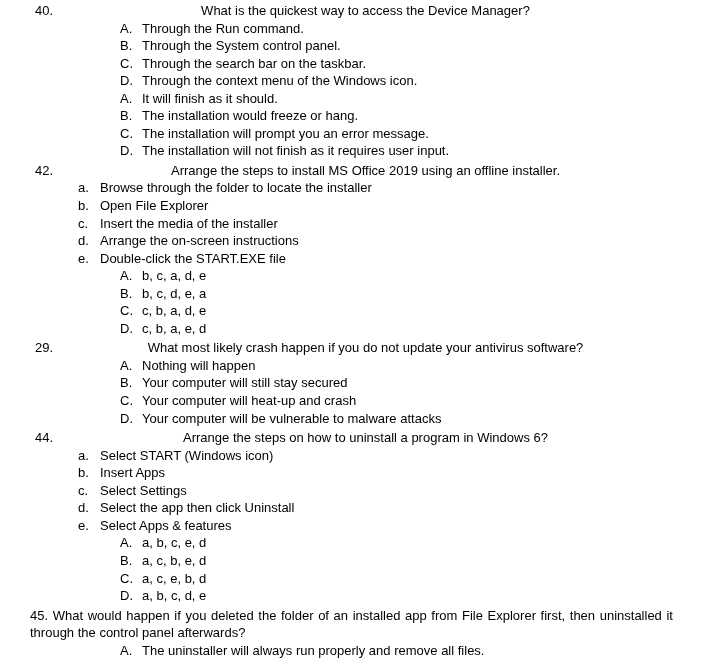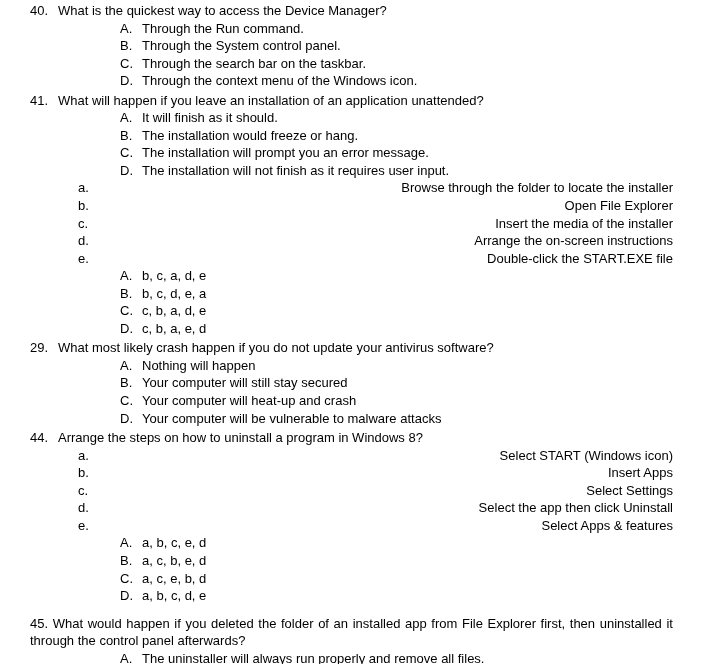--- a/index.html
+++ b/index.html
@@ -12,20 +12,21 @@
     color: #000;
     width: 703px;
   }
   .page {
     padding: 0 30px 10px 30px;
   }
   .q-row {
     display: flex;
     align-items: flex-start;
     margin-top: 2px;
+    text-align: center;
   }
   .q-num {
     min-width: 28px;
   }
   .q-text {
     flex: 1;
   }
   .opt-row {
     display: flex;
     align-items: flex-start;
@@ -40,30 +41,29 @@
   .sub-row {
     display: flex;
     align-items: flex-start;
     margin-left: 48px;
   }
   .sub-label {
     min-width: 22px;
   }
   .sub-text {
     flex: 1;
-    text-align: right;
   }
   .justify {
     text-align: justify;
   }
   .q-block {
     margin-bottom: 0px;
   }
   .q45-prompt {
-    margin-top: 10px;
+    margin-top: 2px;
   }
 </style>
 </head>
 <body>
 
 <div class="page">
 
   <div class="q-block">
     <div class="q-row">
       <span class="q-num">40.</span>
@@ -81,43 +81,43 @@
         <span class="opt-label">C.</span>
         <span class="opt-text">Through the search bar on the taskbar.</span>
       </div>
     <div class="opt-row">
         <span class="opt-label">D.</span>
         <span class="opt-text">Through the context menu of the Windows icon.</span>
       </div>
   </div>
 
   <div class="q-block">
-    <div class="q-row">
-      <span class="q-num">41.</span>
-      <span class="q-text">What will happen if you leave an installation of an application unattended?</span>
-    </div>
     <div class="opt-row">
         <span class="opt-label">A.</span>
         <span class="opt-text">It will finish as it should.</span>
       </div>
     <div class="opt-row">
         <span class="opt-label">B.</span>
         <span class="opt-text">The installation would freeze or hang.</span>
       </div>
     <div class="opt-row">
         <span class="opt-label">C.</span>
         <span class="opt-text">The installation will prompt you an error message.</span>
       </div>
     <div class="opt-row">
         <span class="opt-label">D.</span>
         <span class="opt-text">The installation will not finish as it requires user input.</span>
       </div>
   </div>
 
   <div class="q-block">
+    <div class="q-row">
+      <span class="q-num">42.</span>
+      <span class="q-text">Arrange the steps to install MS Office 2019 using an offline installer.</span>
+    </div>
     <div class="sub-row">
         <span class="sub-label">a.</span>
         <span class="sub-text">Browse through the folder to locate the installer</span>
       </div>
     <div class="sub-row">
         <span class="sub-label">b.</span>
         <span class="sub-text">Open File Explorer</span>
       </div>
     <div class="sub-row">
         <span class="sub-label">c.</span>
@@ -168,21 +168,21 @@
       </div>
     <div class="opt-row">
         <span class="opt-label">D.</span>
         <span class="opt-text">Your computer will be vulnerable to malware attacks</span>
       </div>
   </div>
 
   <div class="q-block">
     <div class="q-row">
       <span class="q-num">44.</span>
-      <span class="q-text">Arrange the steps on how to uninstall a program in Windows 8?</span>
+      <span class="q-text">Arrange the steps on how to uninstall a program in Windows 6?</span>
     </div>
     <div class="sub-row">
         <span class="sub-label">a.</span>
         <span class="sub-text">Select START (Windows icon)</span>
       </div>
     <div class="sub-row">
         <span class="sub-label">b.</span>
         <span class="sub-text">Insert Apps</span>
       </div>
     <div class="sub-row">

